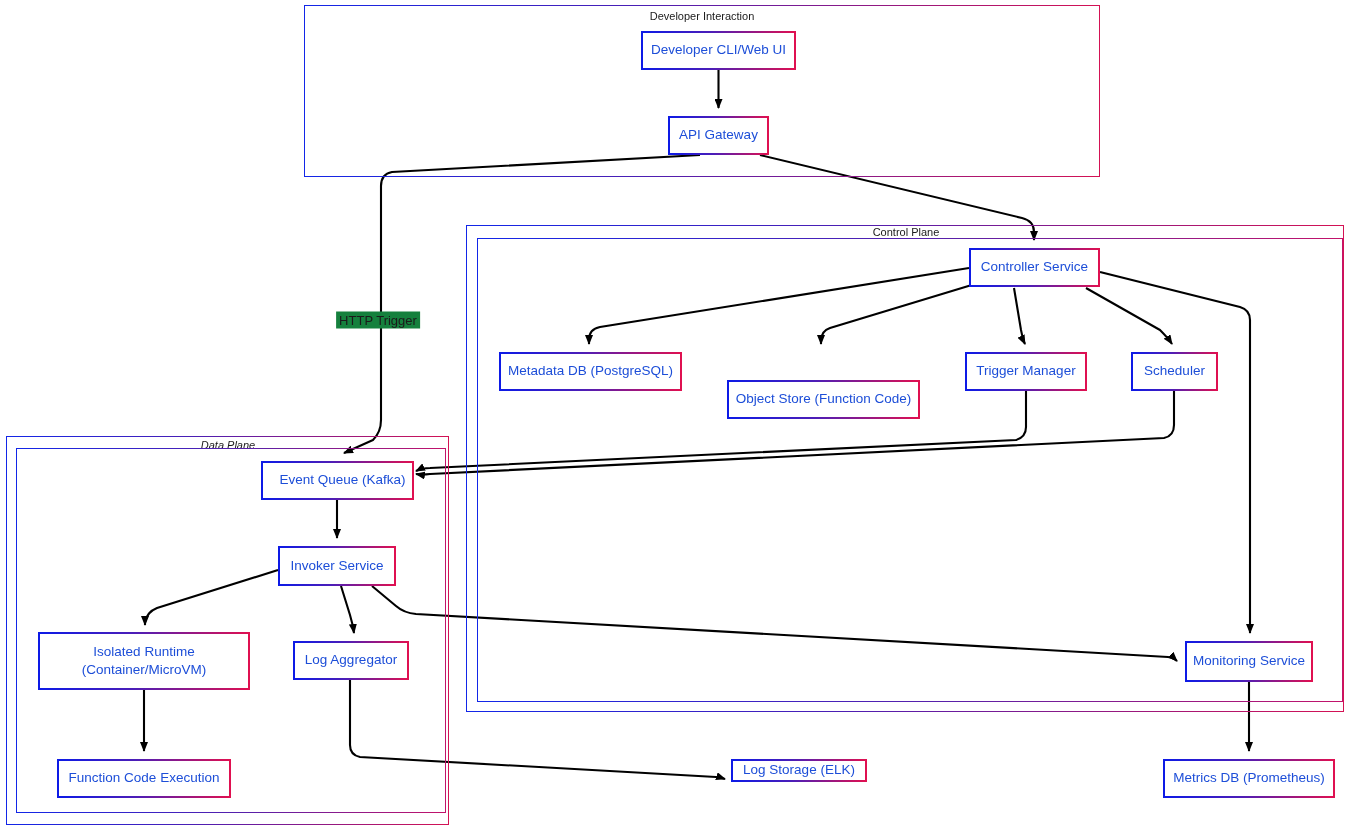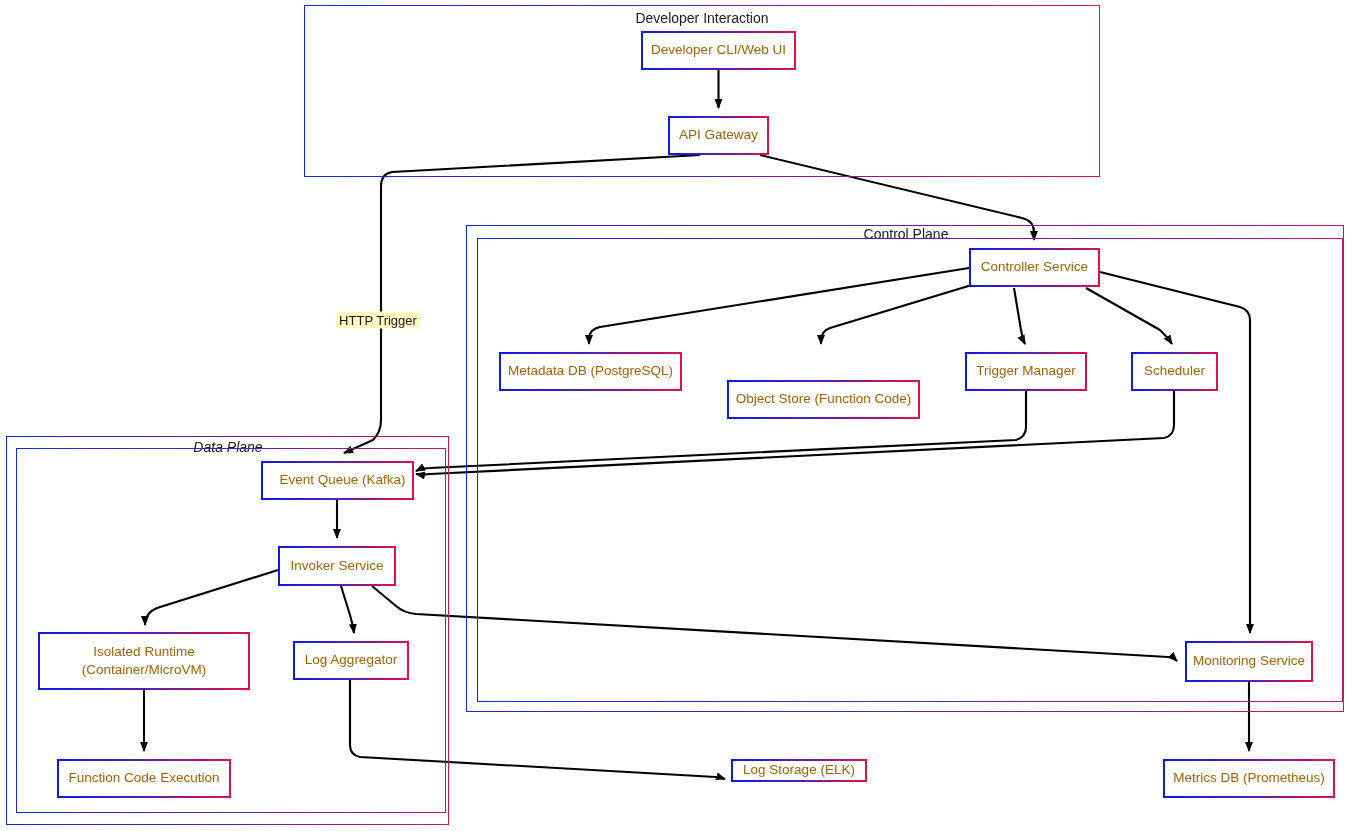--- a/index.html
+++ b/index.html
@@ -32,49 +32,49 @@
   }
   .cluster-inner {
     position: absolute;
     box-sizing: border-box;
     background: transparent;
     border: 1.6px solid transparent;
     border-image: linear-gradient(to right, #1226e8 0%, #5a20a8 55%, #c3136a 100%) 1;
   }
   .cluster-label {
     position: absolute;
-    font-size: 14px;
+    font-size: 11px;
     color: #1a1a1a;
     white-space: nowrap;
     transform: translateX(-50%);
     background: transparent;
   }
   
   .node {
     position: absolute;
     box-sizing: border-box;
     display: flex;
     align-items: center;
     justify-content: center;
     text-align: center;
     background: #ffffff;
     border: 2px solid transparent;
     border-image: linear-gradient(to right, #0d1ae6 0%, #4b1eb8 45%, #e01050 100%) 1;
     font-size: 13.5px;
-    color: #a16207;
+    color: #1d4ed8;
     line-height: 1.35;
     padding: 0 6px;
   }
   .node span { display: block; }
   
   .edge-label {
     position: absolute;
     font-size: 13px;
     color: #1a1a1a;
-    background: #fef9c3;
+    background: #15803d;
     padding: 1px 3px;
     white-space: nowrap;
     transform: translate(-50%, -50%);
   }
 </style>
 </head>
 <body>
 
 <div id="stage">
 

